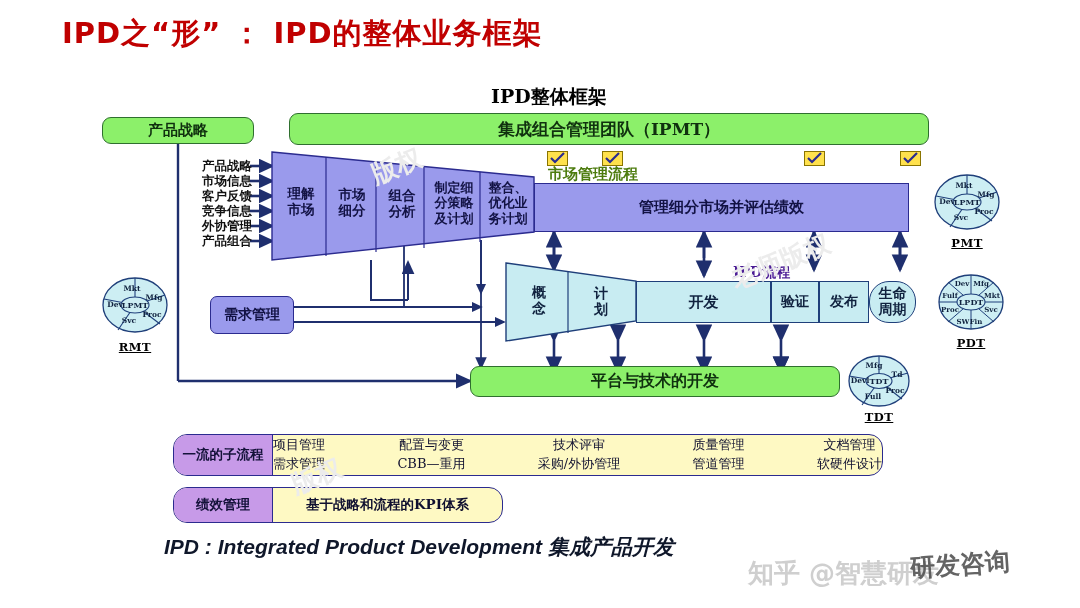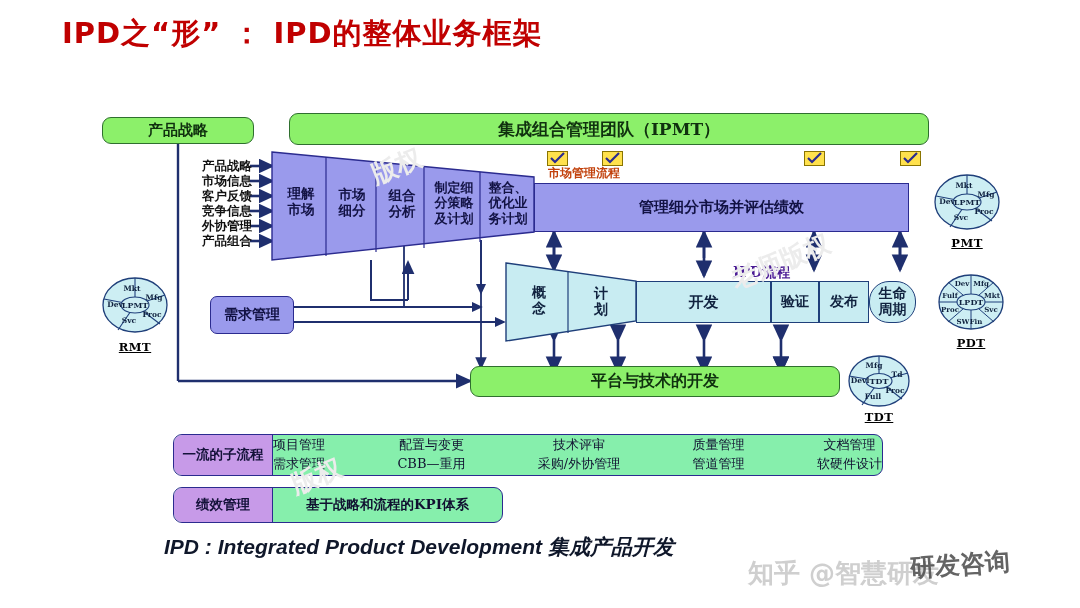--- a/index.html
+++ b/index.html
@@ -71,22 +71,22 @@
   }
 
   
   .gate{
     width:21px;height:15px;background:#ffe14d;border:1px solid #8a7400;
   }
   .gate svg{display:block;}
 
   
   .tblwrap{
-    border:1.6px solid #2b2b8f;border-radius:9px;
-    display:flex;overflow:hidden;background:#86efac;
+    border:1.6px solid #2b2b8f;border-radius:14px;
+    display:flex;overflow:hidden;background:#fef9c3;
   }
   .tkey{
     background:#c79ae8;
     display:flex;align-items:center;justify-content:center;
     color:#14123a;font-weight:bold;font-size:13.5px;
     font-family:"DejaVu Serif","Liberation Serif",serif;
     border-right:1.6px solid #2b2b8f;white-space:nowrap;
   }
   .tbody{flex:1;display:flex;align-items:center;justify-content:space-between;}
   .tcol{
@@ -177,20 +177,21 @@
       <path d="M518,340 L518,372" stroke-width="2.6" marker-end="url(#ar)" marker-start="url(#ar)"></path>
       <path d="M582,340 L582,372" stroke-width="2.6" marker-end="url(#ar)" marker-start="url(#ar)"></path>
       <path d="M668,340 L668,372" stroke-width="2.6" marker-end="url(#ar)" marker-start="url(#ar)"></path>
       <path d="M745,366 L745,372" stroke-width="2.6" marker-end="url(#ar)"></path>
       <path d="M745,340 L745,372" stroke-width="2.6" marker-end="url(#ar)" marker-start="url(#ar)"></path>
     </g>
   </svg>
 
   <div class="abs" id="page-title">IPD之“形” ： IPD的整体业务框架</div>
 
+  <div class="abs" id="diagram-title">IPD整体框架</div>
 
   <div class="abs greenbar" style="left:66px;top:117px;width:152px;height:27px;font-size:15px;">
     <span>产品战略</span>
   </div>
 
   <div class="abs greenbar" style="left:253px;top:113px;width:640px;height:32px;font-size:17px;">
     <span>集成组合管理团队（IPMT）</span>
   </div>
 
   <div class="abs" style="left:148px;top:158px;width:68px;">
@@ -236,21 +237,21 @@
     <svg width="19" height="13" viewBox="0 0 19 13">
         <path d="M3,6 L7,10 L16,1" stroke="#2b2b8f" stroke-width="2.2" fill="none"></path>
       </svg>
   </div>
   <div class="abs gate" style="left:864px;top:151px;">
     <svg width="19" height="13" viewBox="0 0 19 13">
         <path d="M3,6 L7,10 L16,1" stroke="#2b2b8f" stroke-width="2.2" fill="none"></path>
       </svg>
   </div>
 
-  <div class="abs" style="left:512px;top:165px;font-size:12px;font-weight:bold;color:#c2410c;font-family:Liberation Serif, serif;white-space:nowrap;">市场管理流程</div>
+  <div class="abs" style="left:512px;top:165px;font-size:15px;font-weight:bold;color:#4d7c0f;font-family:Liberation Serif, serif;white-space:nowrap;">市场管理流程</div>
 
   <div class="abs pcell" style="left:498px;top:183px;width:375px;height:49px;font-size:15px;text-align:center;">
     <span>管理细分市场并评估绩效</span>
   </div>
 
   <div class="abs pcell" style="left:174px;top:296px;width:84px;height:38px;border-radius:7px;border-width:1.6px;font-size:14px;">
     <span>需求管理</span>
   </div>
 
   <svg class="abs" style="left:470px;top:263px;width:130px;height:78px;overflow:visible;">

